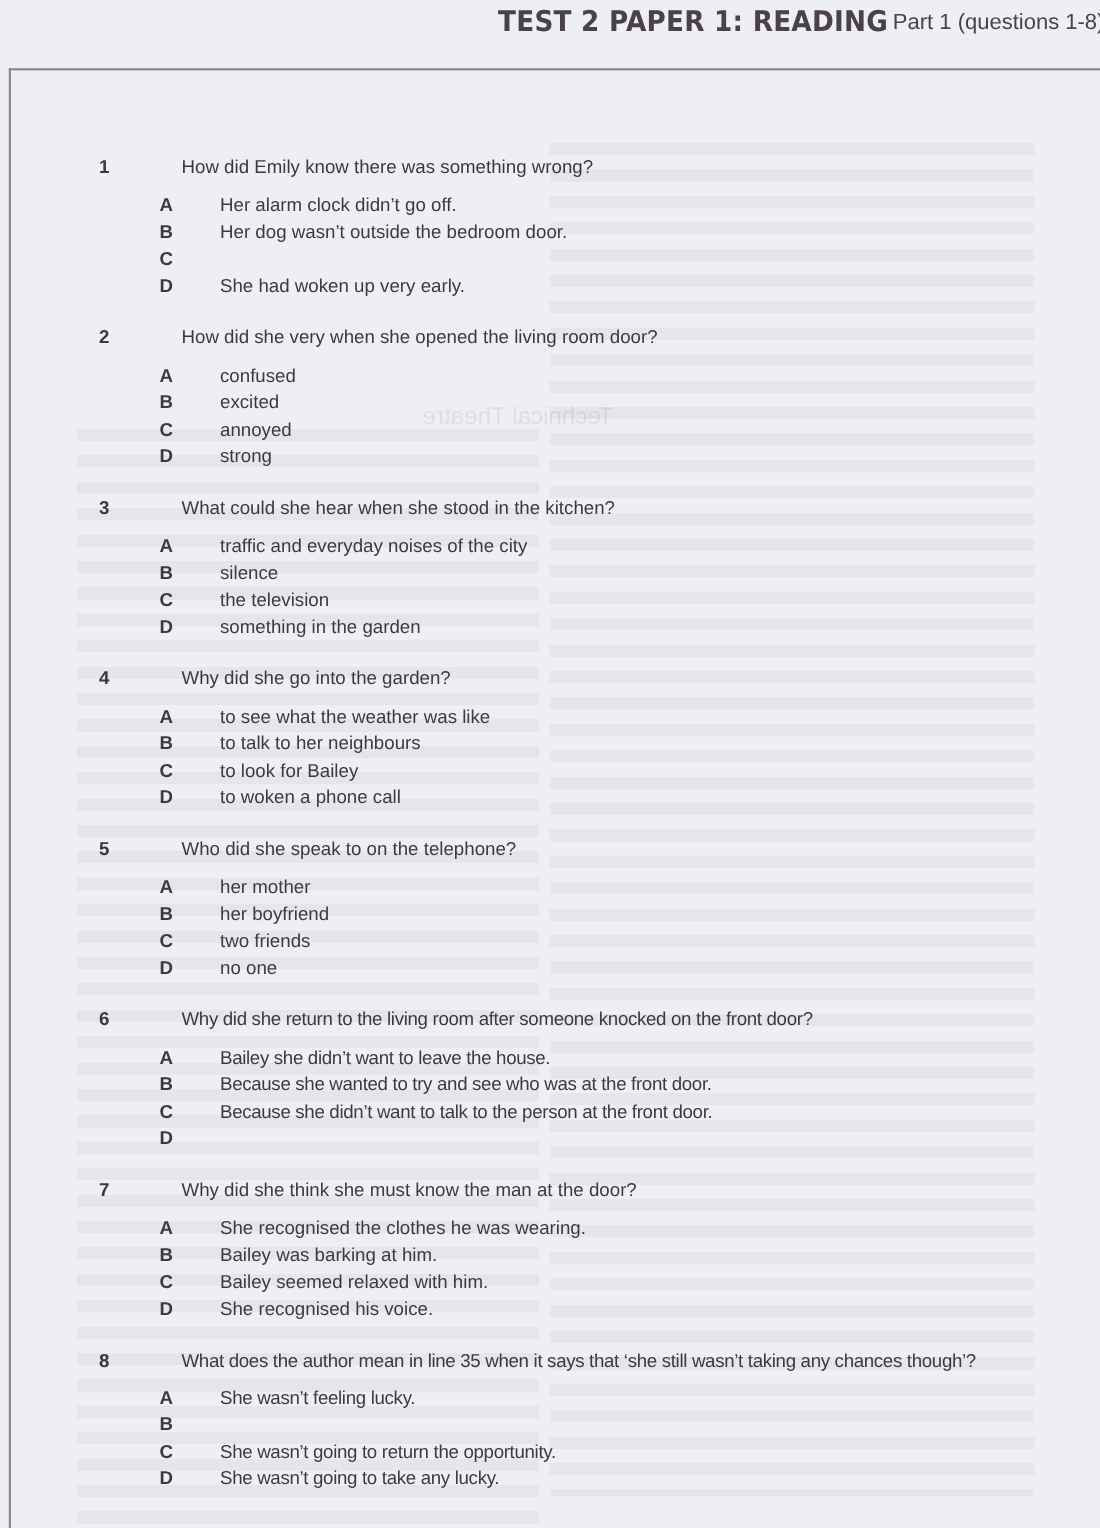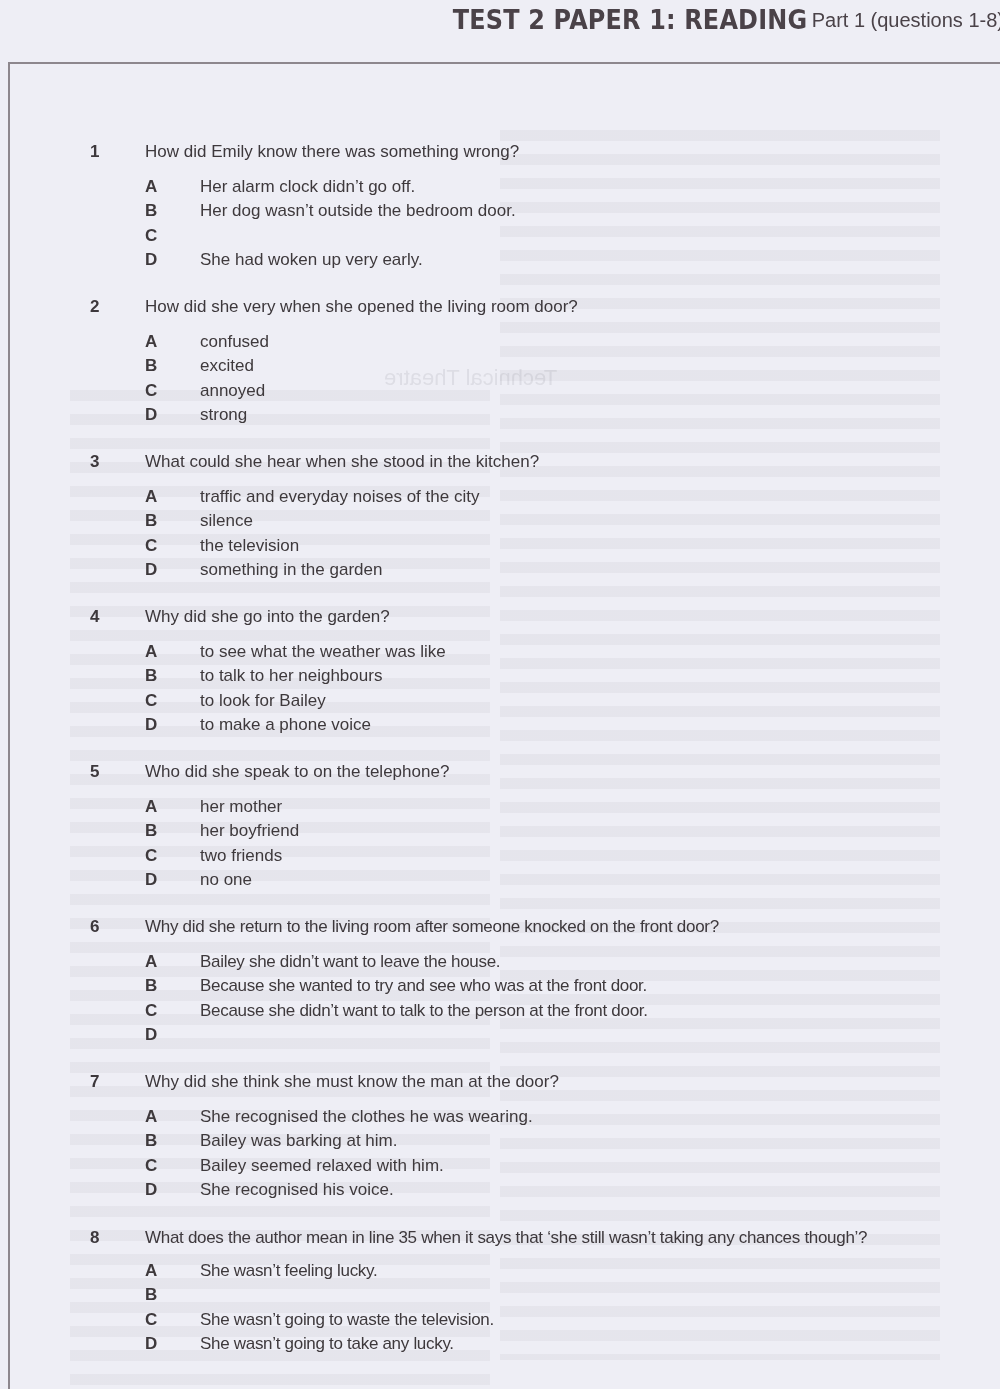--- a/index.html
+++ b/index.html
@@ -41,21 +41,21 @@
     left: 70px; top: 390px; width: 420px; height: 1000px;
   }
   .questions { position: absolute; left: 0; top: 0; width: 1000px; }
   .q {
     position: absolute; left: 90px; width: 860px;
   }
   .q .stem {
     display: flex; font-size: 17px; line-height: 24px; color: #3d383c;
   }
   .q .num { width: 55px; font-weight: bold; flex: none; }
-  .q .text { flex: 1; }
+  .q .text { flex: 1; margin-left: 20px; }
   .q .opts { margin-top: 11px; }
   .q .opt {
     display: flex; font-size: 17px; line-height: 24.3px; padding-left: 55px;
   }
   .q .opt .letter { width: 55px; font-weight: bold; flex: none; }
   .q.narrow .stem, .q.narrow .opt { font-family: "Liberation Sans", sans-serif; letter-spacing: -0.3px; }
 </style>
 </head>
 <body>
 
@@ -159,21 +159,21 @@
       <div class="opt">
           <span class="letter">B</span>
           <span>to talk to her neighbours</span>
         </div>
       <div class="opt">
           <span class="letter">C</span>
           <span>to look for Bailey</span>
         </div>
       <div class="opt">
           <span class="letter">D</span>
-          <span>to make a phone voice</span>
+          <span>to woken a phone call</span>
         </div>
     </div>
   </div>
 
   <div class="q" style="top:760px;">
     <div class="stem">
       <span class="num">5</span>
       <span class="text">Who did she speak to on the telephone?</span>
     </div>
     <div class="opts">
@@ -253,21 +253,21 @@
     <div class="opts" style="margin-top:9px;">
       <div class="opt">
           <span class="letter">A</span>
           <span>She wasn’t feeling lucky.</span>
         </div>
       <div class="opt">
           <span class="letter">B</span>
         </div>
       <div class="opt">
           <span class="letter">C</span>
-          <span>She wasn’t going to waste the television.</span>
+          <span>She wasn’t going to return the opportunity.</span>
         </div>
       <div class="opt">
           <span class="letter">D</span>
           <span>She wasn’t going to take any lucky.</span>
         </div>
     </div>
   </div>
 
 </div>
 

